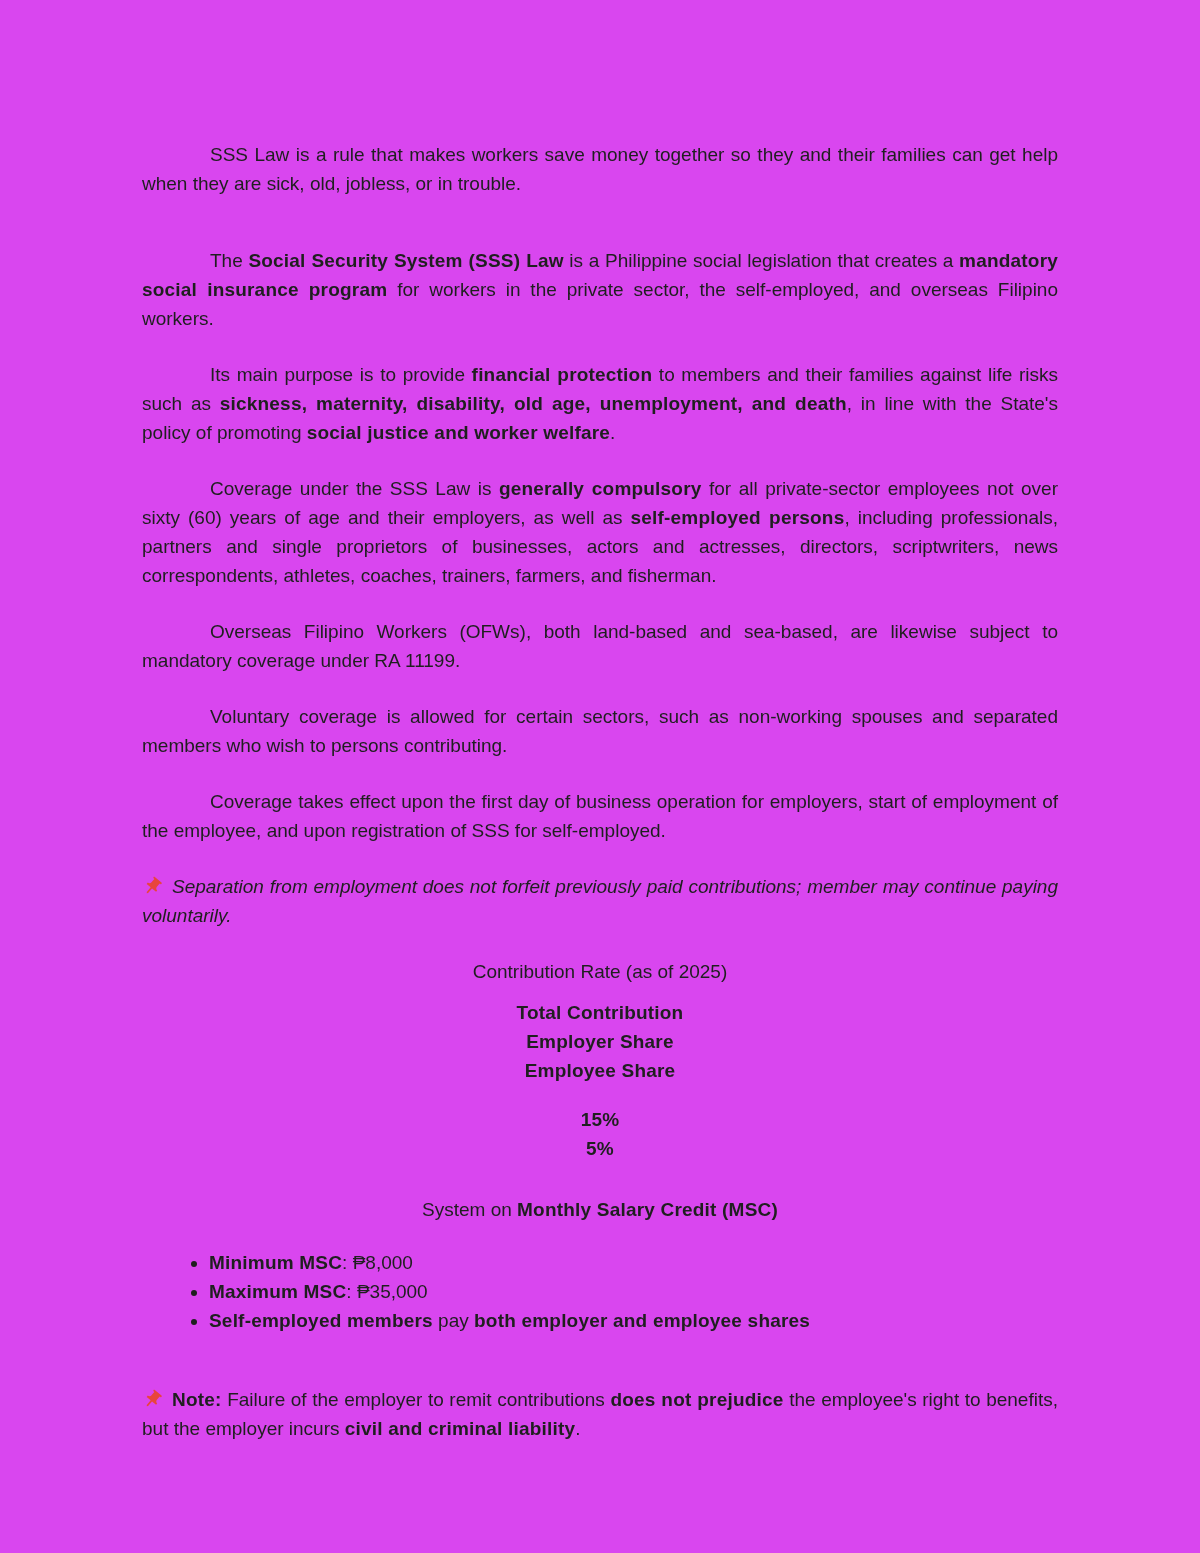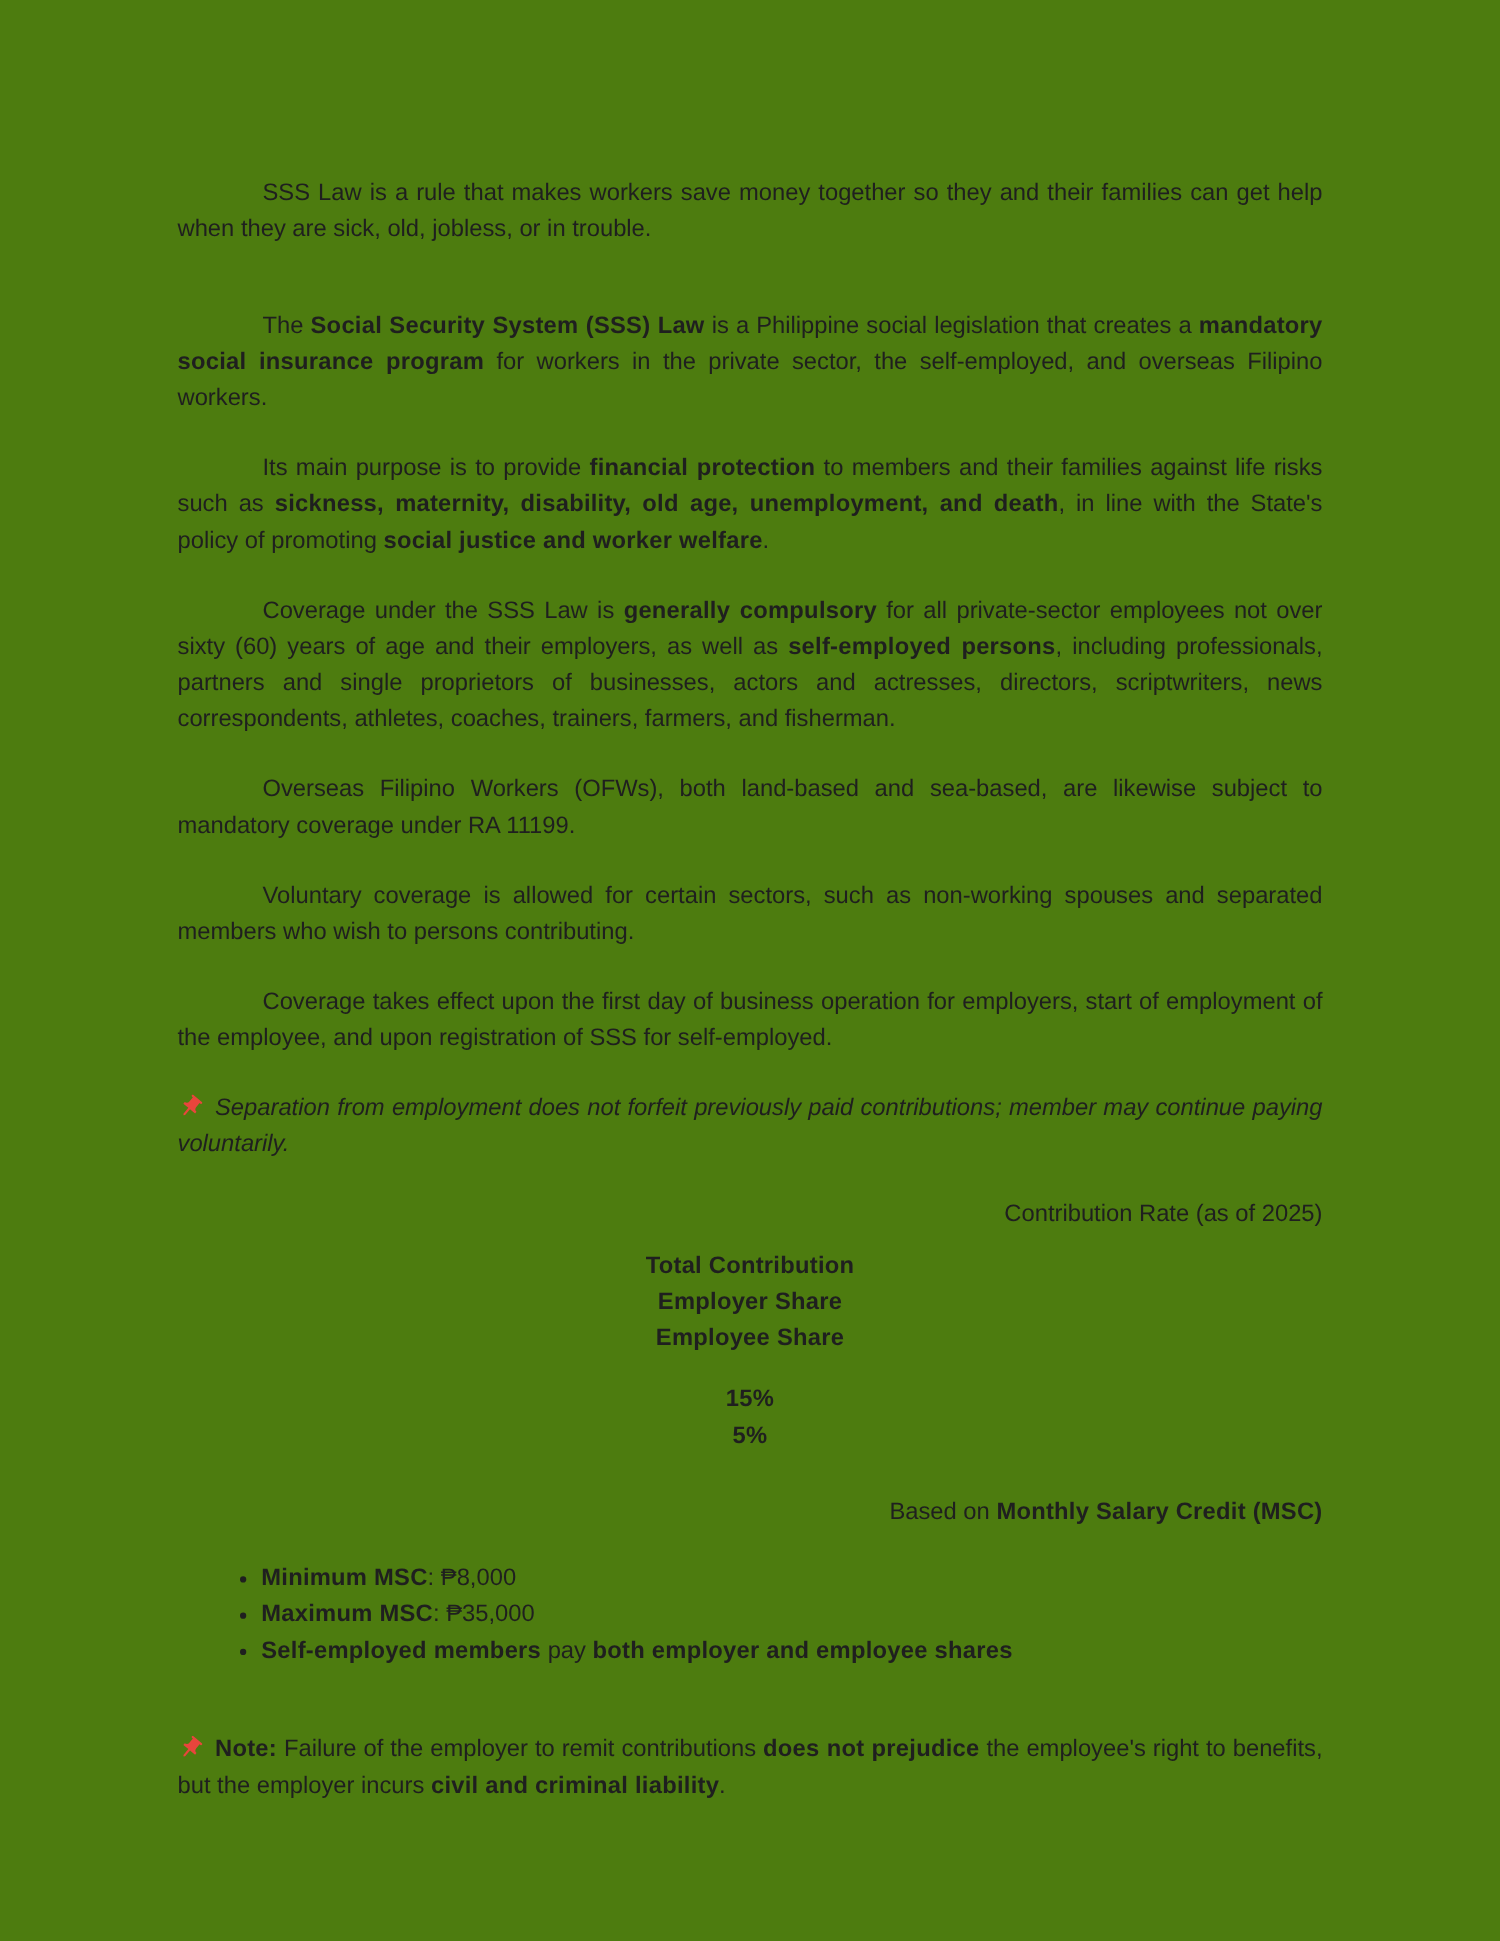--- a/index.html
+++ b/index.html
@@ -7,30 +7,30 @@
   body {
     width: 1200px;
     min-height: 1553px;
     font-family: "Liberation Sans", "DejaVu Sans", sans-serif;
     color: #1f1f1f;
   }
   .page {
     width: 1200px;
     min-height: 1553px;
     padding: 140px 142px 80px 142px;
-    background: #4d7c0f;
+    background: #d946ef;
   }
   .para {
     font-size: 19px;
     line-height: 29px;
     text-align: justify;
     margin-bottom: 27px;
   }
   .indent { text-indent: 68px; }
-  .left { text-align: right; }
+  .left { text-align: center; }
   .b { font-weight: bold; letter-spacing: 0.2px; }
   .it { font-style: italic; }
   .gap-lg { margin-bottom: 48px; }
   .heading-line { margin-bottom: 12px; }
   .pin {
     display: inline-block;
     width: 21px;
     height: 21px;
     vertical-align: -4px;
     margin-right: 9px;
@@ -111,21 +111,21 @@
       <div class="ccell">Employer Share</div>
       <div class="ccell">Employee Share</div>
     </div>
     <div class="crow">
       <div class="ccell">15%</div>
       <div class="ccell">5%</div>
     </div>
   </div>
 
   <p class="para left based">
-    <span>Based on </span><span class="b">Monthly Salary Credit (MSC)</span>
+    <span>System on </span><span class="b">Monthly Salary Credit (MSC)</span>
   </p>
 
   <ul class="bullets">
     <li>
       <span class="b">Minimum MSC</span><span>: ₱8,000</span>
     </li>
     <li>
       <span class="b">Maximum MSC</span><span>: ₱35,000</span>
     </li>
     <li>

